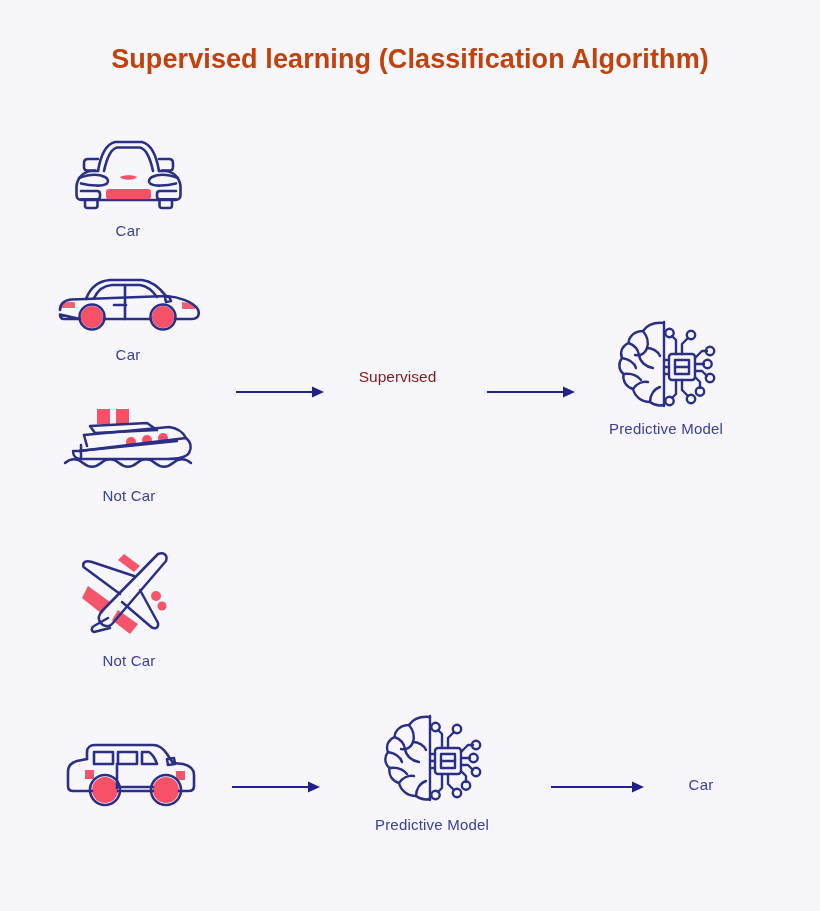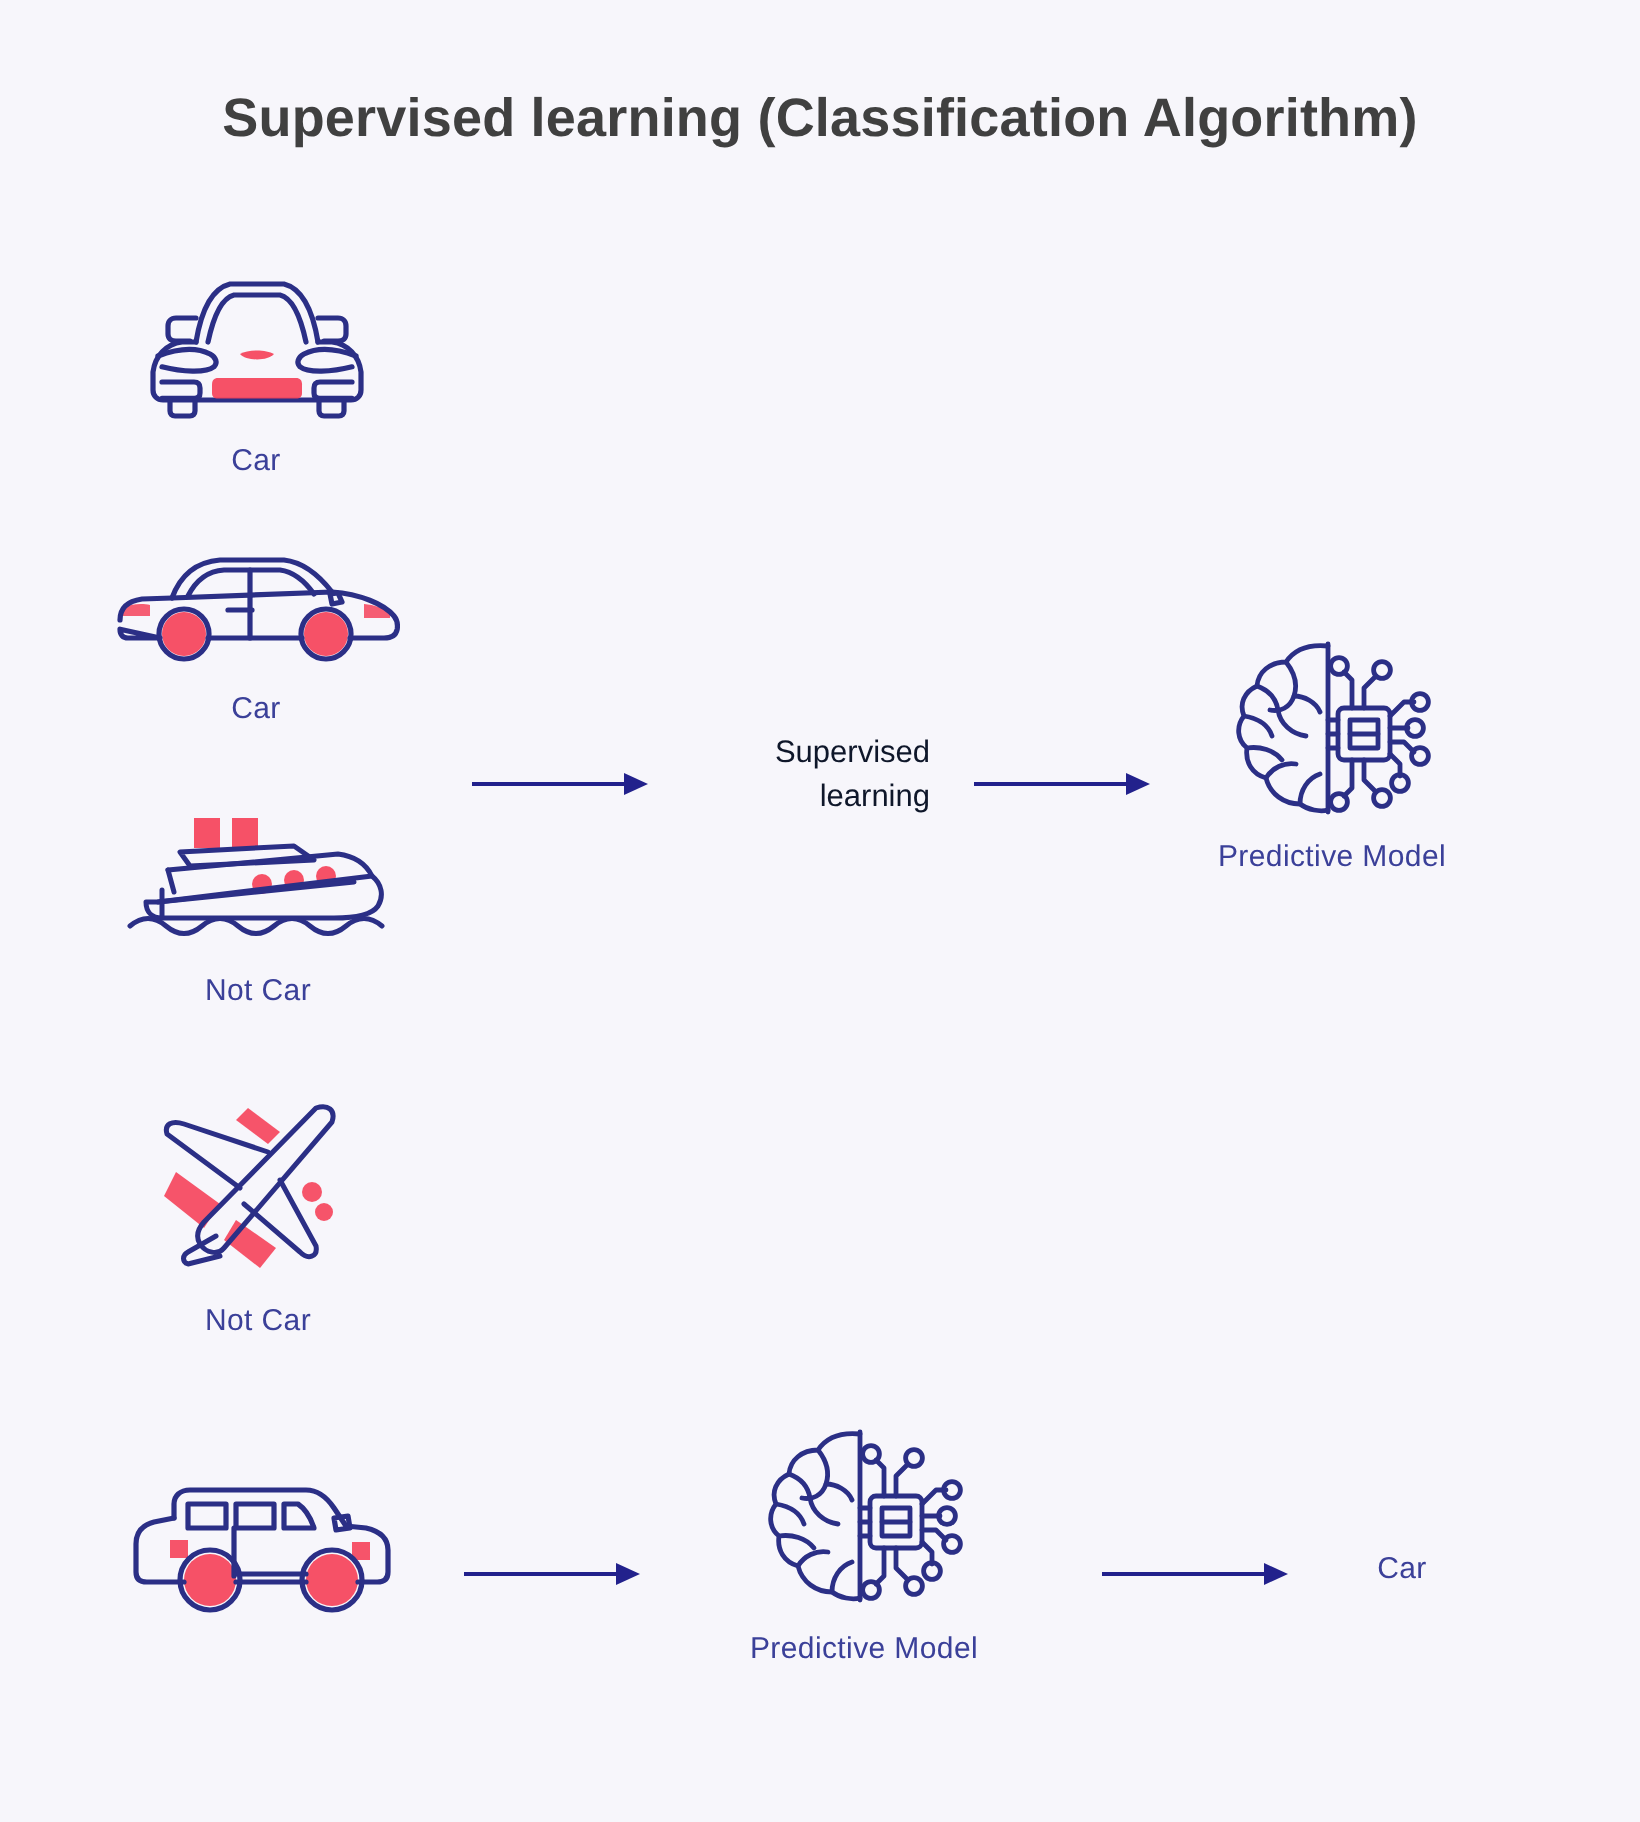--- a/index.html
+++ b/index.html
@@ -16,21 +16,21 @@
   }
   #canvas { position: relative; width: 820px; height: 911px; }
 
   .title {
     position: absolute;
     left: 0; top: 44px; width: 820px;
     text-align: center;
     font-size: 27px;
     font-weight: 700;
     letter-spacing: 0.1px;
-    color: #404040;
+    color: #c2410c;
   }
 
   .node { position: absolute; }
 
   .icon-box {
     display: flex; align-items: center; justify-content: center;
   }
 
   .caption {
     text-align: center;
@@ -38,23 +38,23 @@
     color: #3b4099;
     font-weight: 400;
     letter-spacing: 0.2px;
     white-space: nowrap;
   }
 
   .arrow { position: absolute; }
 
   .stage-label {
     position: absolute;
-    text-align: right;
+    text-align: center;
     font-size: 15.5px;
-    color: #0f172a;
+    color: #7f1d1d;
     line-height: 1.45;
   }
 </style>
 </head>
 <body>
 
 <div id="canvas">
 
   <div class="title">Supervised learning (Classification Algorithm)</div>
 
@@ -179,21 +179,20 @@
     <svg width="90" height="14" viewBox="0 0 90 14">
       <g>
         <line x1="0" y1="7" x2="76" y2="7" stroke="#22218c" stroke-width="2"></line>
         <path d="M76 1.5 L88 7 L76 12.5 Z" fill="#22218c"></path>
       </g>
     </svg>
   </div>
 
   <div class="stage-label" style="left:330px; top:366px; width:135px;">
     <div>Supervised</div>
-    <div>learning</div>
   </div>
 
   <div class="arrow" style="left:487px; top:385px;">
     <svg width="90" height="14" viewBox="0 0 90 14">
       <g>
         <line x1="0" y1="7" x2="76" y2="7" stroke="#22218c" stroke-width="2"></line>
         <path d="M76 1.5 L88 7 L76 12.5 Z" fill="#22218c"></path>
       </g>
     </svg>
   </div>

